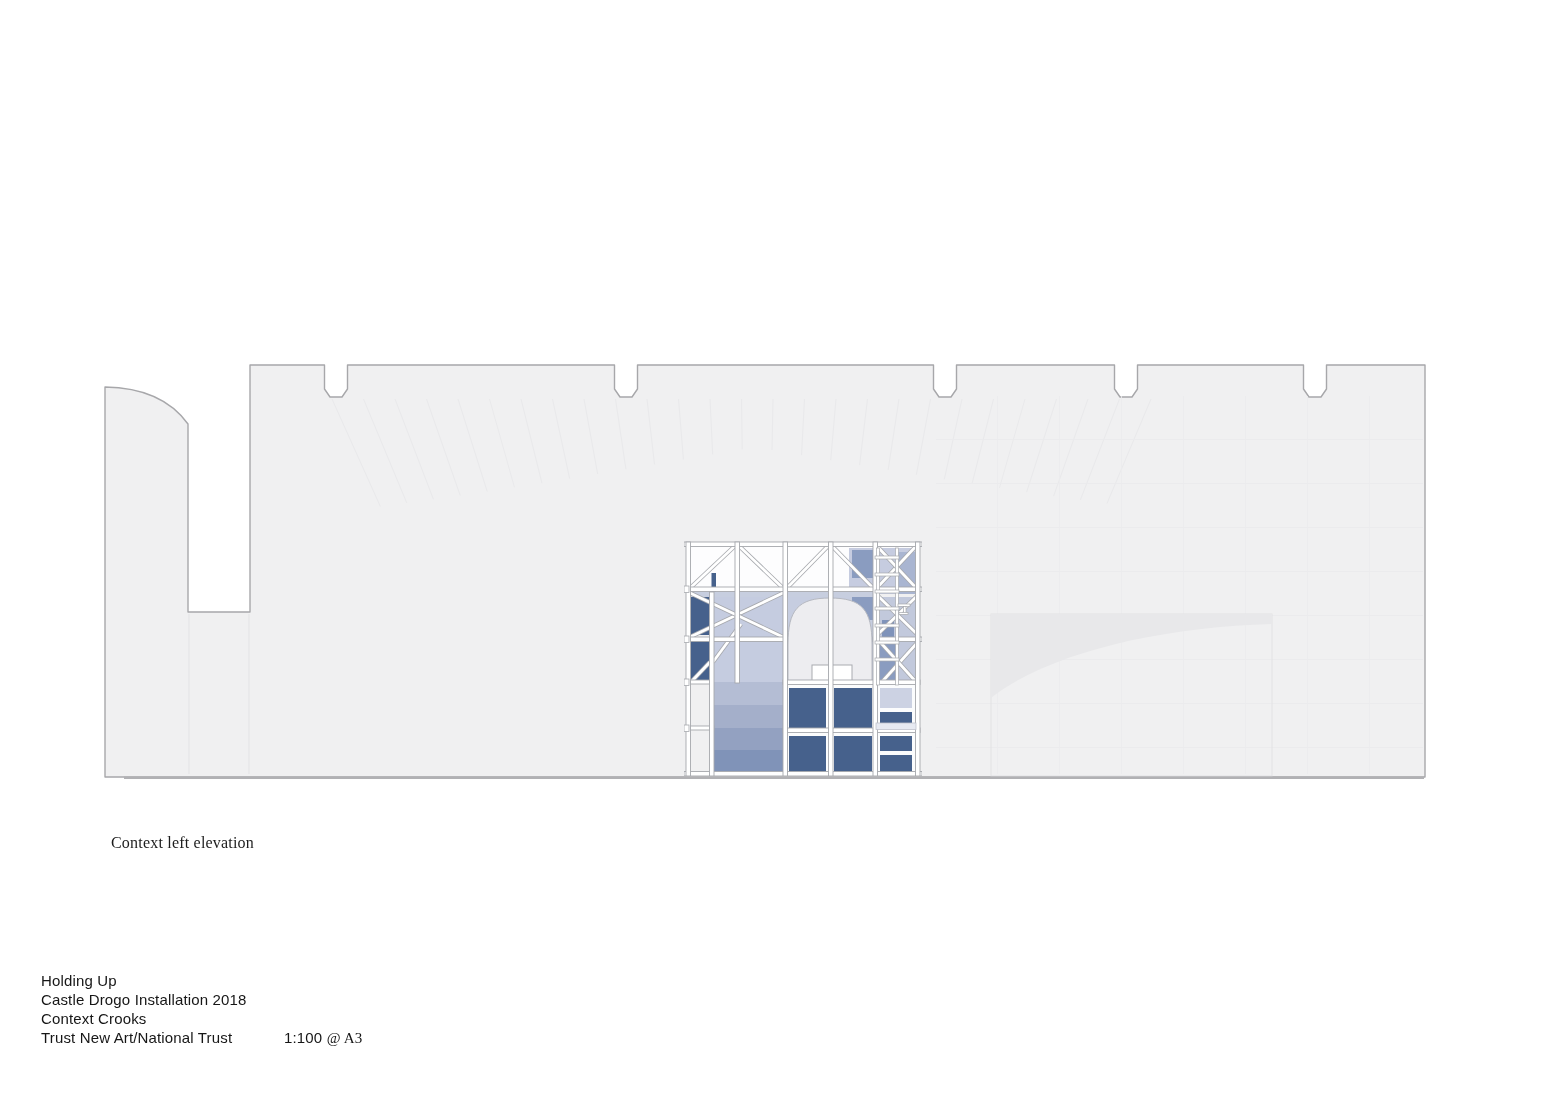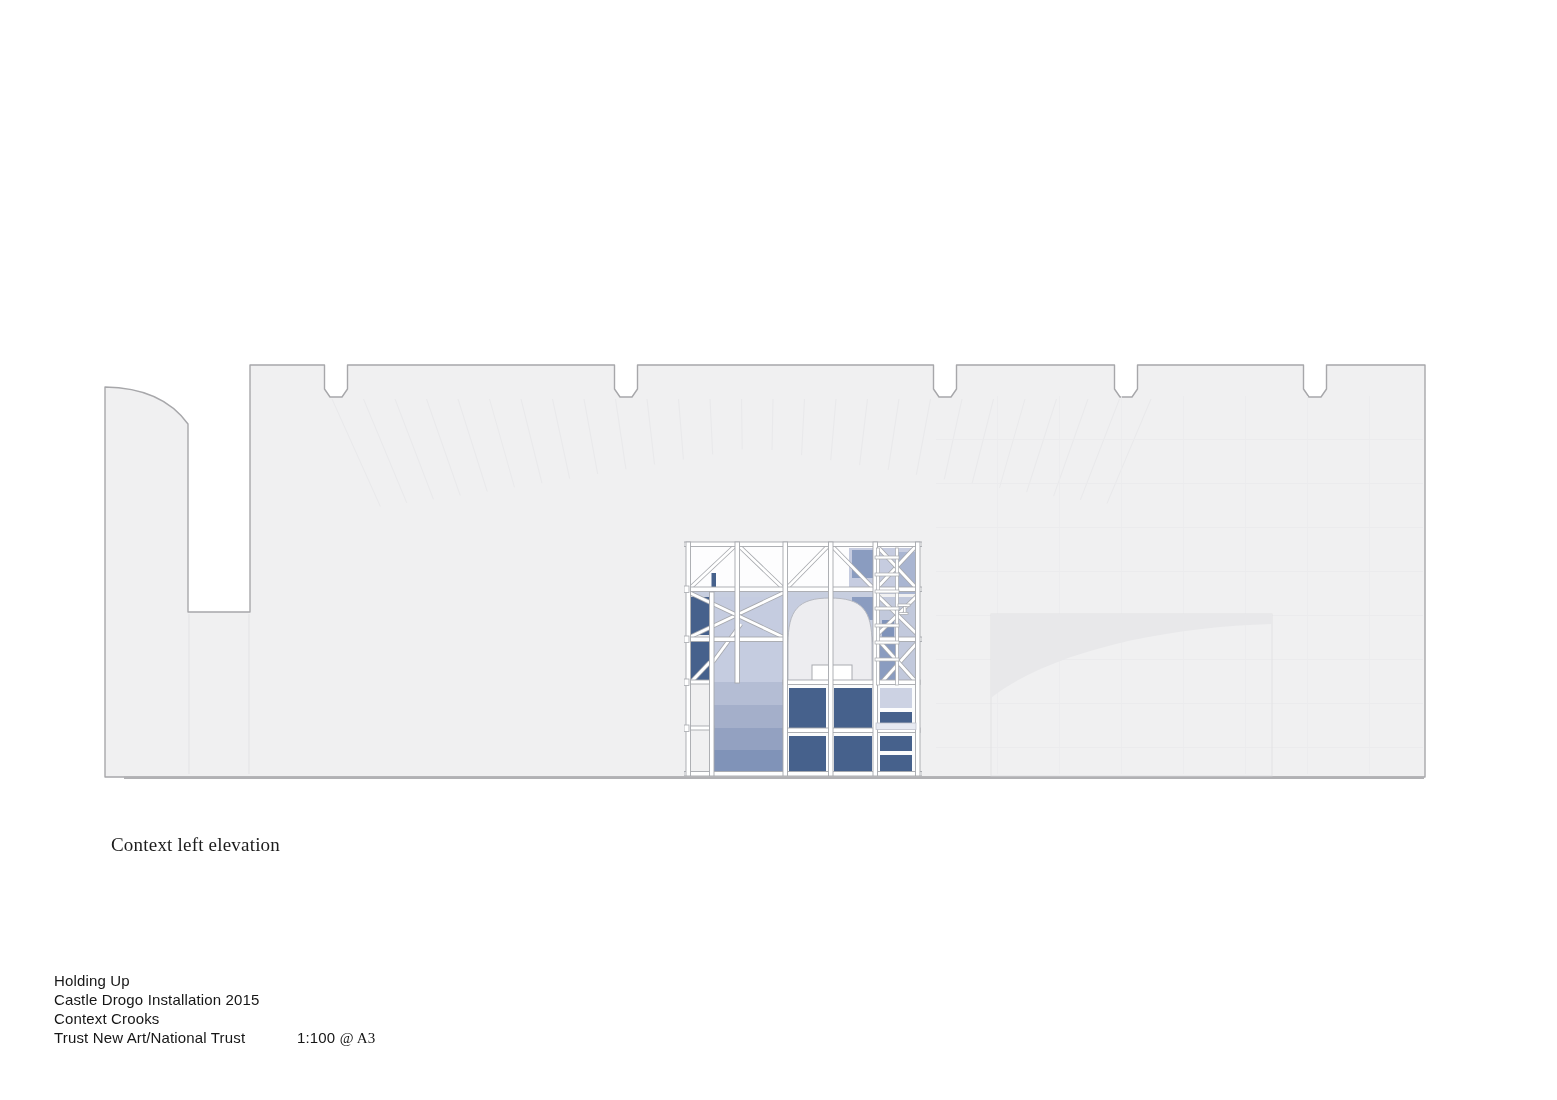--- a/index.html
+++ b/index.html
@@ -21,30 +21,29 @@
   }
   .mason-b{
     left:936px;top:396px;width:487px;height:378px;
     background:
       repeating-linear-gradient(to bottom, transparent 0 43px, #ebebed 43px 44px),
       repeating-linear-gradient(to right, transparent 0 61px, #ececee 61px 62px);
   }
   .view-label{
     position:absolute;left:111px;top:834px;
     font-family:"Liberation Serif", serif;
-    font-size:19px;color:#1c1c1c;letter-spacing:.2px;
+    font-size:16px;color:#1c1c1c;letter-spacing:.2px;
   }
   .title-block{
     position:absolute;left:41px;top:971px;
     font-size:15px;line-height:19px;font-weight:500;color:#161616;
     letter-spacing:.15px;
-    margin-left:13px;
   }
   .scale-note{
-    position:absolute;left:297px;top:1029px;
+    position:absolute;left:284px;top:1029px;
     font-size:15px;color:#161616;font-weight:500;letter-spacing:.15px;
   }
   .scale-note .paper{font-family:"Liberation Serif", serif;font-weight:400;}
 </style>
 </head>
 <body>
 
 <svg class="layer" width="1557" height="1100" viewBox="0 0 1557 1100">
   <path id="wall-path" fill="#f0f0f1" stroke="#a7a7aa" stroke-width="1.4" stroke-linejoin="round" d="M105,777 L105,387 C140,387.5 170,399 188,424 L188,612 L250,612 L250,365 L324.5,365 L324.5,389 L330,397 L342,397 L347.5,389 L347.5,365 L614.5,365 L614.5,389 L620,397 L632,397 L637.5,389 L637.5,365 L933.5,365 L933.5,389 L939,397 L951,397 L956.5,389 L956.5,365 L1114.5,365 L1114.5,389 L1120,397 L1132,397 L1137.5,389 L1137.5,365 L1303.5,365 L1303.5,389 L1309,397 L1321,397 L1326.5,389 L1326.5,365 L1425,365 L1425,777 Z"></path>
   <g id="fan">
@@ -193,21 +192,21 @@
       <rect x="0" y="96" width="5" height="6.5" fill="#ffffff" stroke="#a6a8ad" stroke-width="0.8"></rect>
       <rect x="0" y="139" width="5" height="6.5" fill="#ffffff" stroke="#a6a8ad" stroke-width="0.8"></rect>
       <rect x="0" y="185" width="5" height="6.5" fill="#ffffff" stroke="#a6a8ad" stroke-width="0.8"></rect>
     </g>
 </svg>
 
 <div class="view-label">Context left elevation</div>
 
 <div class="title-block">
   <div>Holding Up</div>
-  <div>Castle Drogo Installation 2015</div>
+  <div>Castle Drogo Installation 2018</div>
   <div>Context Crooks</div>
   <div>Trust New Art/National Trust</div>
 </div>
 
 <div class="scale-note">
   <span>1:100</span>
   <span class="paper">@ A3</span>
 </div>
 
 </body></html>

